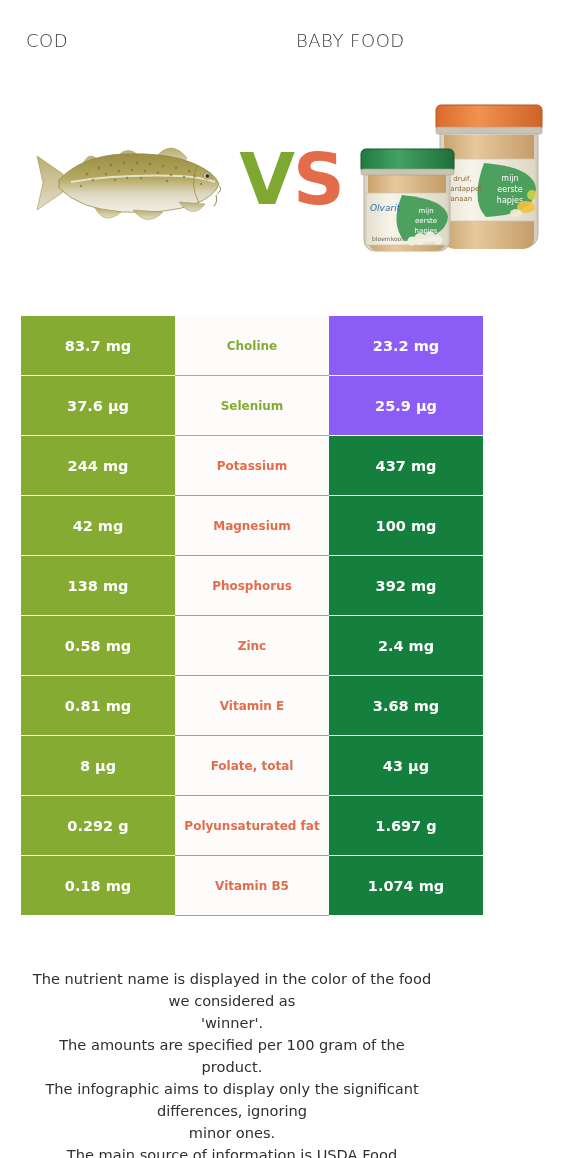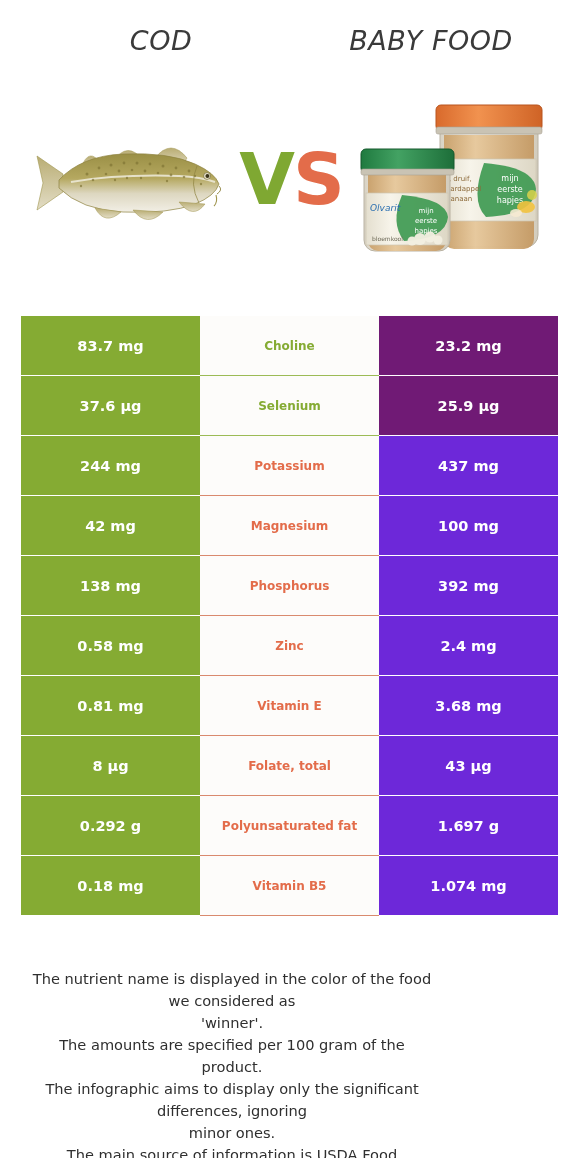--- a/index.html
+++ b/index.html
@@ -19,28 +19,26 @@
   
   .header {
     height: 72px;
     display: flex;
     align-items: center;
     padding-top: 8px;
     box-sizing: border-box;
   }
   .header-cell {
     flex: 1 1 0;
-    text-align: center;
-    font-size: 27px;
+    font-size: 18px;
     font-weight: 300;
     letter-spacing: 0.5px;
     color: #3a3a3a;
     font-family: "DejaVu Sans", sans-serif;
     white-space: nowrap;
-    font-style: italic;
   }
   .header-left  { padding-left: 26px; }
   .header-right { padding-right: 14px; }
 
   
   .hero {
     height: 208px;
     display: flex;
     align-items: center;
     justify-content: space-between;
@@ -65,21 +63,21 @@
     margin-top: 6px;
   }
   .vs-v { color: #7fa832; }
   .vs-s { color: #e36c4a; }
 
   
   .table {
     position: absolute;
     left: 21px;
     top: 316px;
-    width: 537px;
+    width: 462px;
   }
   .row {
     display: flex;
     height: 60px;
     margin-bottom: 0px;
   }
   .cell {
     display: flex;
     align-items: center;
     justify-content: center;
@@ -93,23 +91,23 @@
     color: #ffffff;
     border-bottom: 1px solid #ffffff;
   }
   .cell-mid {
     width: 179px;
     background: #fdfcfa;
     font-size: 12px;
     font-weight: 700;
   }
   .win-green .cell-left  { background: #85ab33; }
-  .win-green .cell-right { background: #701a75; }
+  .win-green .cell-right { background: #8b5cf6; }
   .win-salmon .cell-left  { background: #85ab33; }
-  .win-salmon .cell-right { background: #6d28d9; }
+  .win-salmon .cell-right { background: #15803d; }
 
   .cell-left  { background: #85ab33; }
   .cell-right { background: #e36c4a; }
 
   .win-green  .cell-mid { color: #85ab33; border-bottom: 1px solid #9cbb55; }
   .win-salmon .cell-mid { color: #e36c4a; border-bottom: 1px solid #d98a6e; }
 
   
   .footer {
     position: absolute;

